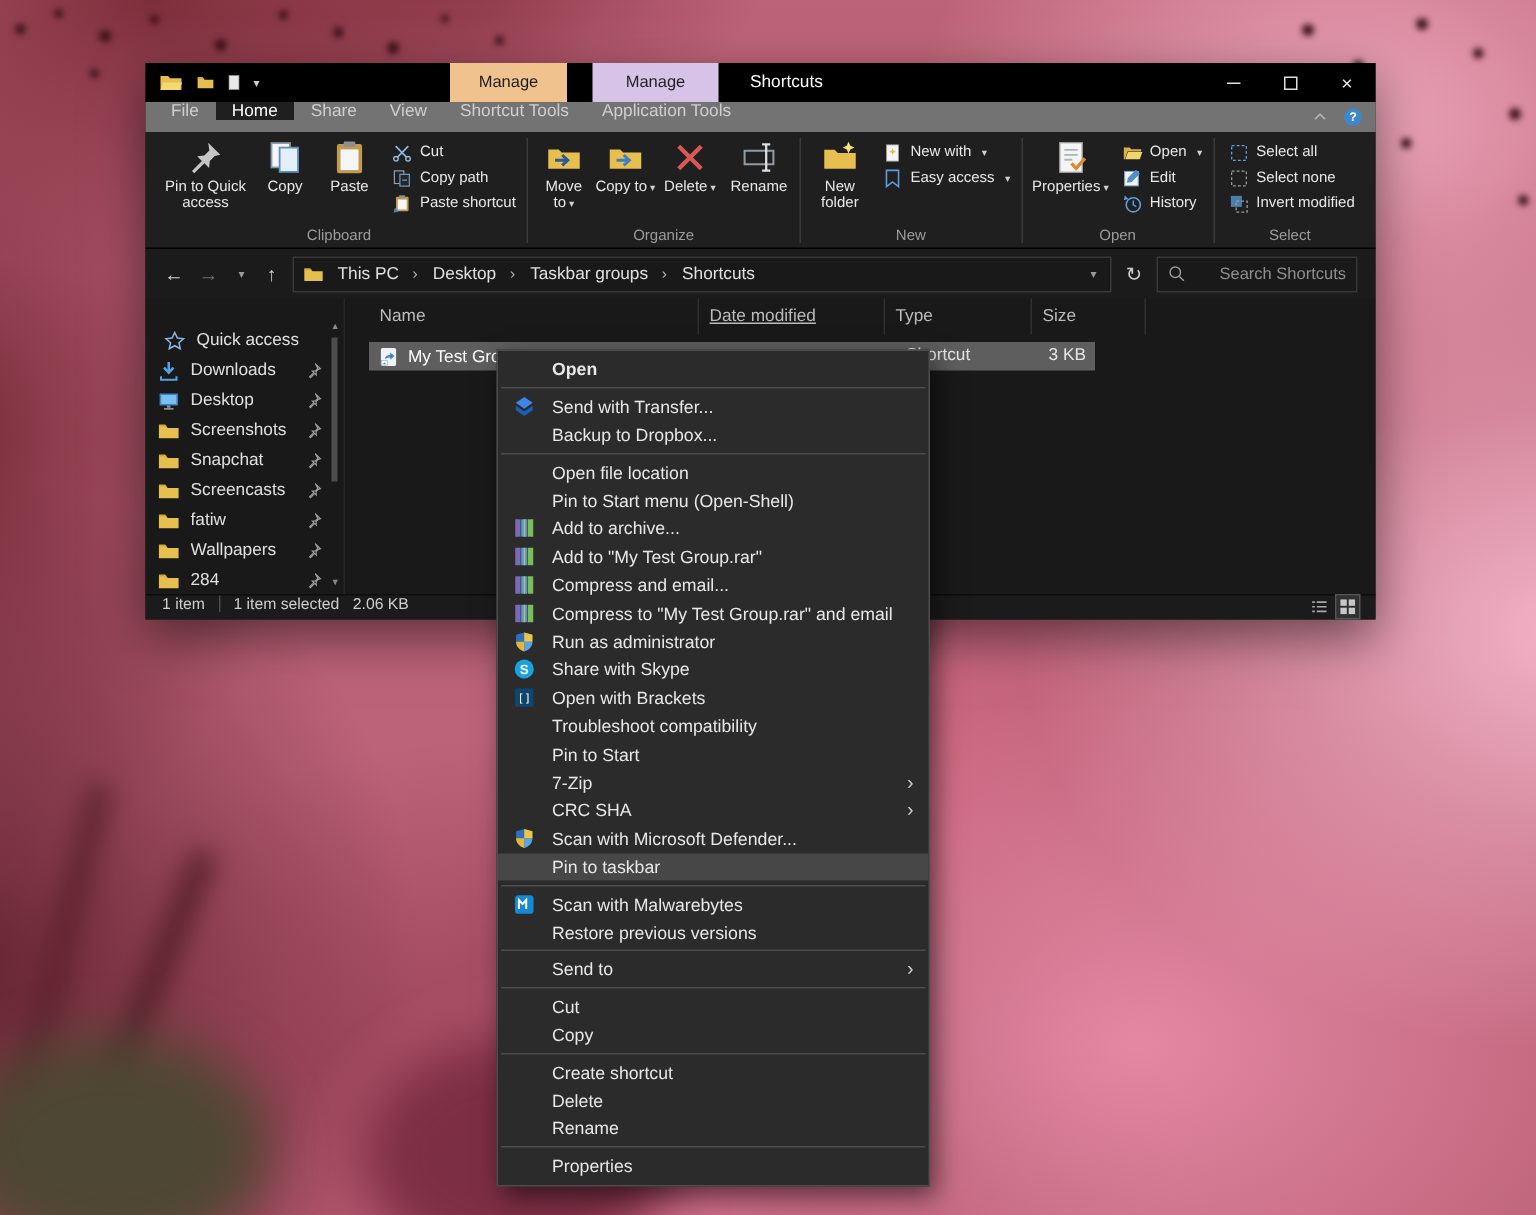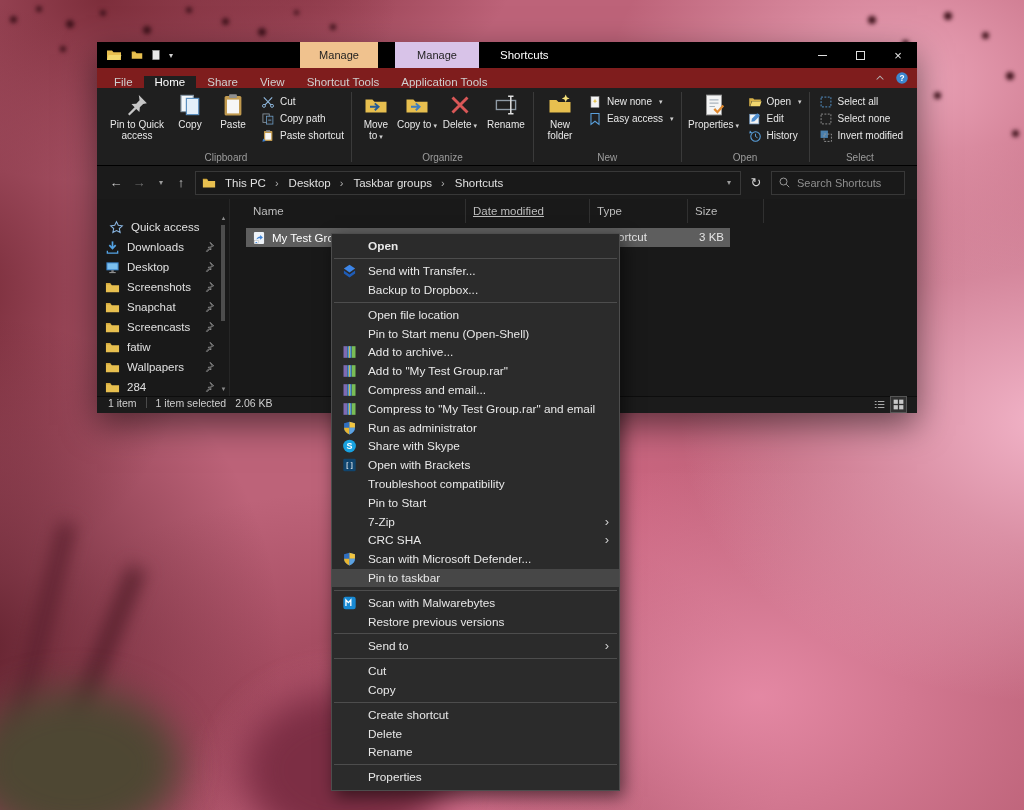--- a/index.html
+++ b/index.html
@@ -43,21 +43,21 @@
   .mt1 { left:203px; width:78px; }
   .mt2 { left:298px; width:84px; }
   .win-title { position:absolute; left:403px; top:0; height:26px; display:flex; align-items:center;
     font-size:11.5px; color:#fff; }
   .win-controls { position:absolute; right:0; top:0; height:26px; display:flex; }
   .win-btn { width:38px; height:26px; display:flex; align-items:center; justify-content:center;
     color:#e6e6e6; font-size:13px; }
   .min-glyph { width:9px; height:1px; background:#e0e0e0; display:block; }
   .max-glyph { width:9px; height:9px; border:1px solid #e0e0e0; display:block; }
 
-  .tabrow { position:relative; height:20px; background:#7f1d1d; display:flex; align-items:flex-end; padding-left:6px; }
+  .tabrow { position:relative; height:20px; background:#737373; display:flex; align-items:flex-start; padding-left:6px; }
   .rtab { padding:0 11px; display:flex; align-items:center; font-size:11.5px; color:#cfcfcf; }
   .rtab.active { background:#1f1f1f; color:#fff; }
   .tab-extras { position:absolute; right:8px; top:0; height:20px; display:flex; align-items:center; gap:9px; }
 
   .ribbon { height:78px; background:#1f1f1f; display:flex; padding:1px 4px 0 5px; border-bottom:1px solid #000; }
   .rgroup { display:flex; flex-direction:column; height:100%; }
   .rgc { flex:1; display:flex; gap:1px; padding:2px 3px 0; align-items:flex-start; }
   .rgl { height:14px; font-size:10px; color:#9c9c9c; text-align:center; line-height:13px; }
   .rsep { width:1px; background:#3a3a3a; margin:3px 1px; }
   .btn-big { width:48px; display:flex; flex-direction:column; align-items:center; text-align:center;
@@ -75,21 +75,21 @@
   .nav.caret { width:12px; font-size:8px; color:#9a9a9a; }
   .bc-field { width:546px; height:24px; background:#191919; border:1px solid #383838; display:flex;
     align-items:center; padding:0 6px; font-size:11.5px; color:#e0e0e0; }
   .bc-field .ic14 { margin-right:4px; flex:0 0 auto; }
   .crumbs { display:flex; align-items:center; overflow:hidden; flex:1; }
   .crumb { display:flex; align-items:center; gap:9px; padding:0 5px; white-space:nowrap; }
   .crumb-sep { color:#b0b0b0; font-size:11px; }
   .bc-caret { font-size:8px; color:#9a9a9a; padding:0 3px; }
   .refresh { width:20px; }
   .search-field { width:134px; height:24px; background:#191919; border:1px solid #383838; display:flex;
-    align-items:center; padding:0 6px; gap:6px; }
+    align-items:center; padding:0 6px; gap:22px; }
   .search-input { flex:1; min-width:0; background:transparent; border:none; outline:none;
     color:#cfcfcf; font-size:11px; font-family:"Liberation Sans", sans-serif; }
   .search-input::placeholder { color:#8f8f8f; }
 
   .main { height:197px; display:flex; background:#191919; }
   .sidebar { width:133px; position:relative; padding-top:18px; border-right:1px solid #262626; }
   .side-item { height:20px; display:flex; align-items:center; gap:7px; padding-left:8px;
     font-size:11.5px; color:#e0e0e0; position:relative; }
   .side-item.root { padding-left:12px; }
   .side-ic { width:15px; height:15px; flex:0 0 auto; }
@@ -345,21 +345,21 @@
             <span>New folder</span>
           </div>
           <div class="scol">
             <div class="btn-sm">
               <span class="ic14">
                   <svg viewBox="0 0 16 16">
                     <rect x="3.4" y="1.8" width="9.2" height="12.4" fill="#f4f4f4" stroke="#9a9a9a" stroke-width="0.6"></rect>
                     <path d="M8 4.4l.8 1.8 1.8.8-1.8.8L8 9.6l-.8-1.8-1.8-.8 1.8-.8z" fill="#e4bf3f"></path>
                   </svg>
                 </span>
-              <span>New none</span>
+              <span>New with</span>
               <span class="caret">▾</span>
             </div>
             <div class="btn-sm">
               <span class="ic14">
                   <svg viewBox="0 0 16 16">
                     <path d="M3.4 1.8v12.4l4.6-3.6 4.6 3.6V1.8z" fill="none" stroke="#5aa0dc" stroke-width="1.2"></path>
                   </svg>
                 </span>
               <span>Easy access</span>
               <span class="caret">▾</span>

